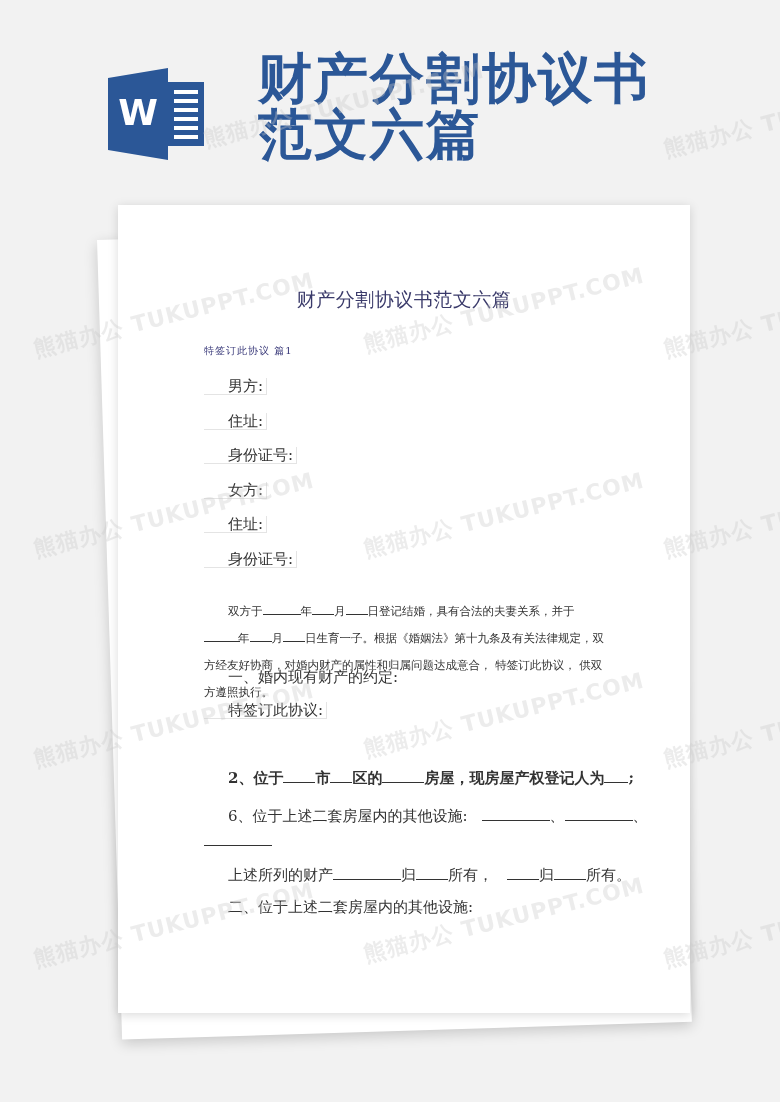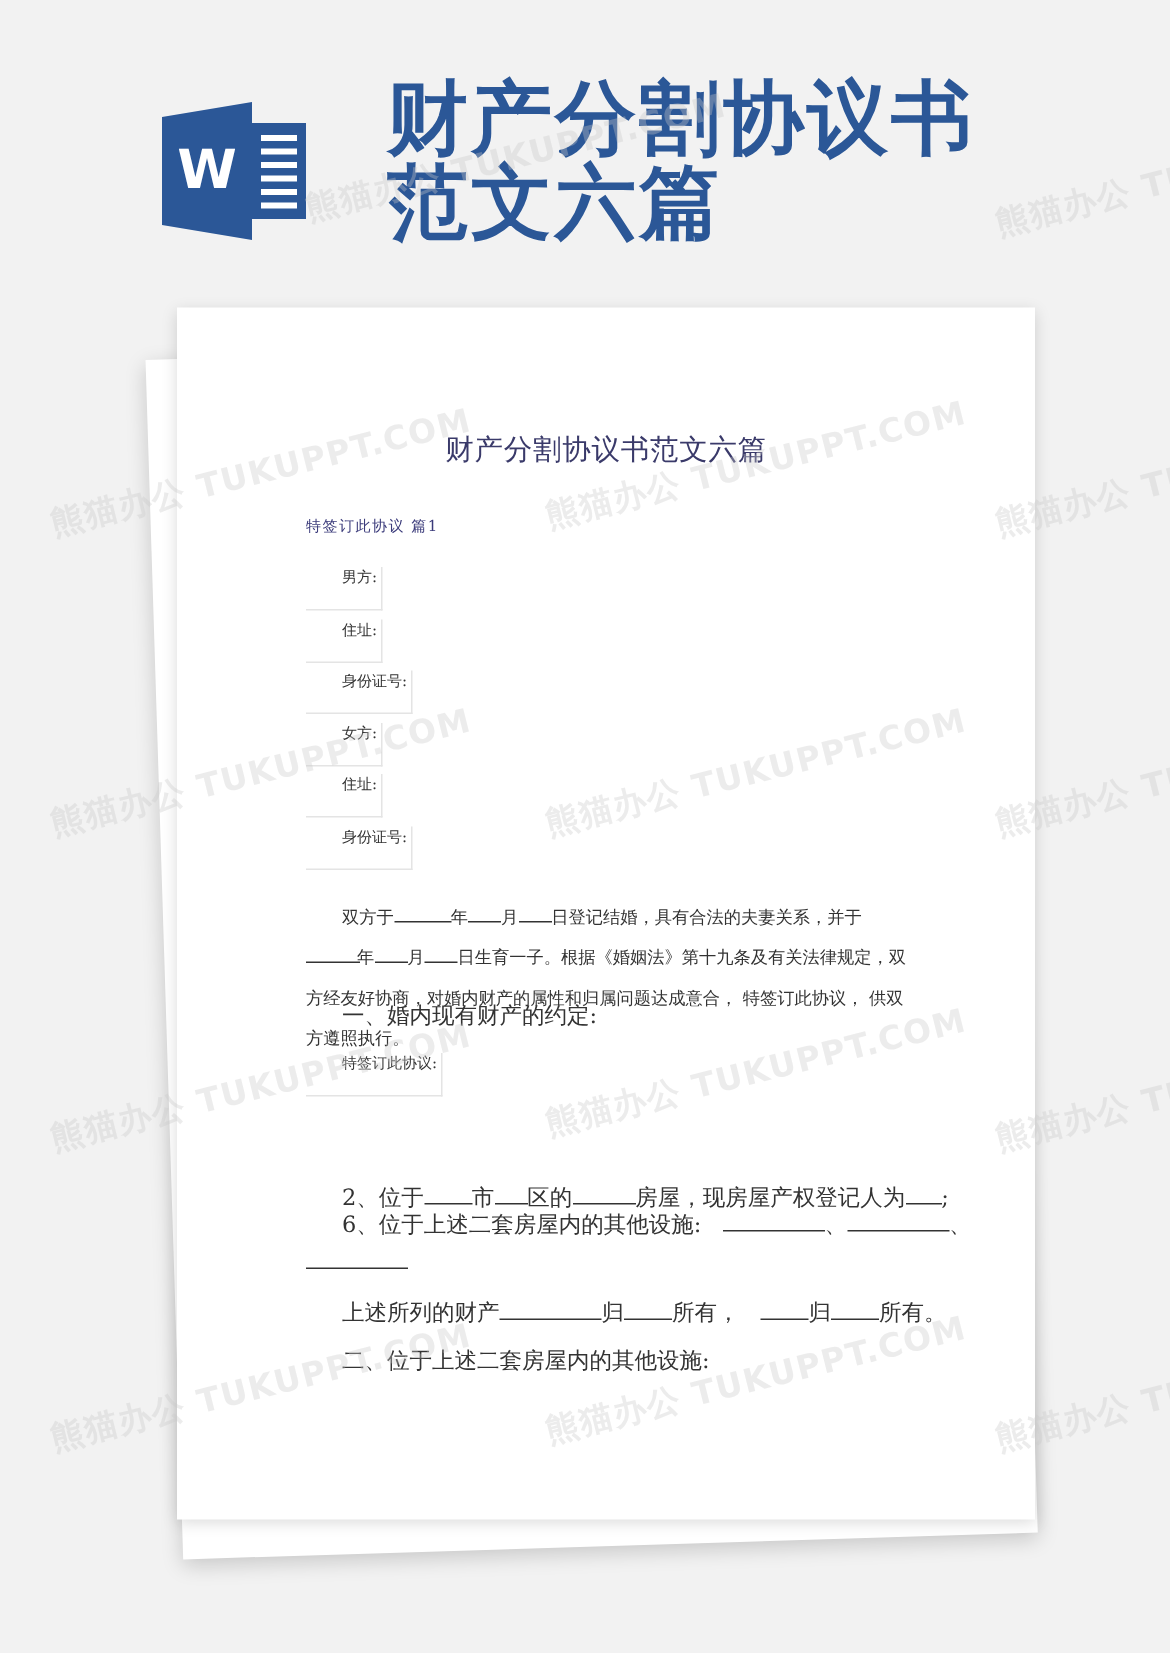--- a/index.html
+++ b/index.html
@@ -32,23 +32,23 @@
     background: #ffffff; box-shadow: 0 2px 10px rgba(0,0,0,0.15);
   }
   .doc-title {
     position: absolute; left: 0; width: 100%; top: 82px; text-align: center;
     font-size: 19px; color: #3a3a6a; letter-spacing: 0.5px;
   }
   .section-head {
     position: absolute; left: 86px; top: 139px; font-size: 10px; color: #3a3a7a; letter-spacing: 1px;
   }
   .field {
-    position: absolute; left: 86px; font-size: 10px; color: #333;
+    position: absolute; left: 86px; font-size: 15px; color: #333;
     border: 1px solid #e4e4e4; border-left: none; border-top: none;
-    padding: 1px 3px 13px 24px; height: 14px; line-height: 14px;
+    padding: 1px 3px 1px 24px; height: 14px; line-height: 14px;
   }
   .para {
     position: absolute; left: 86px; width: 400px; font-size: 11.5px; color: #333;
     line-height: 27px; text-indent: 24px;
   }
   .line { position: absolute; font-size: 15px; color: #333; white-space: nowrap; }
   .u { display: inline-block; border-bottom: 1px solid #333; height: 12px; vertical-align: baseline; }
 </style>
 </head>
 <body>
@@ -97,21 +97,21 @@
   <div class="field" style="top:311px;">住址:</div>
   <div class="field" style="top:346px;">身份证号:</div>
 
   <div class="para" style="top:393px;">
     <span>双方于</span><span class="u" style="width:38px"></span><span>年</span><span class="u" style="width:22px"></span><span>月</span><span class="u" style="width:22px"></span><span>日登记结婚，具有合法的夫妻关系，并于</span><span class="u" style="width:36px"></span><span style="margin-left:-2px">年</span><span class="u" style="width:22px"></span><span>月</span><span class="u" style="width:22px"></span><span>日生育一子。根据《婚姻法》第十九条及有关法律规定，双方经友好协商，对婚内财产的属性和归属问题达成意合， 特签订此协议， 供双方遵照执行。</span>
   </div>
 
   <div class="line" style="left:110px;top:463px;">一、婚内现有财产的约定:</div>
   <div class="field" style="top:497px;padding-left:24px;">特签订此协议:</div>
 
-  <div class="line" style="left:110px;top:584px;">
+  <div class="line" style="left:110px;top:564px;font-weight:bold;">
     <span>2、位于</span><span class="u" style="width:32px"></span><span>市</span><span class="u" style="width:22px"></span><span>区的</span><span class="u" style="width:42px"></span><span>房屋，现房屋产权登记人为</span><span class="u" style="width:24px"></span><span>;</span>
   </div>
   <div class="line" style="left:110px;top:602px;">
     <span>6、位于上述二套房屋内的其他设施:</span><span style="display:inline-block;width:14px"></span><span class="u" style="width:68px"></span><span>、</span><span class="u" style="width:68px"></span><span>、</span>
   </div>
   <div class="line" style="left:86px;top:627px;">
     <span class="u" style="width:68px"></span>
   </div>
 
   <div class="line" style="left:110px;top:661px;">

